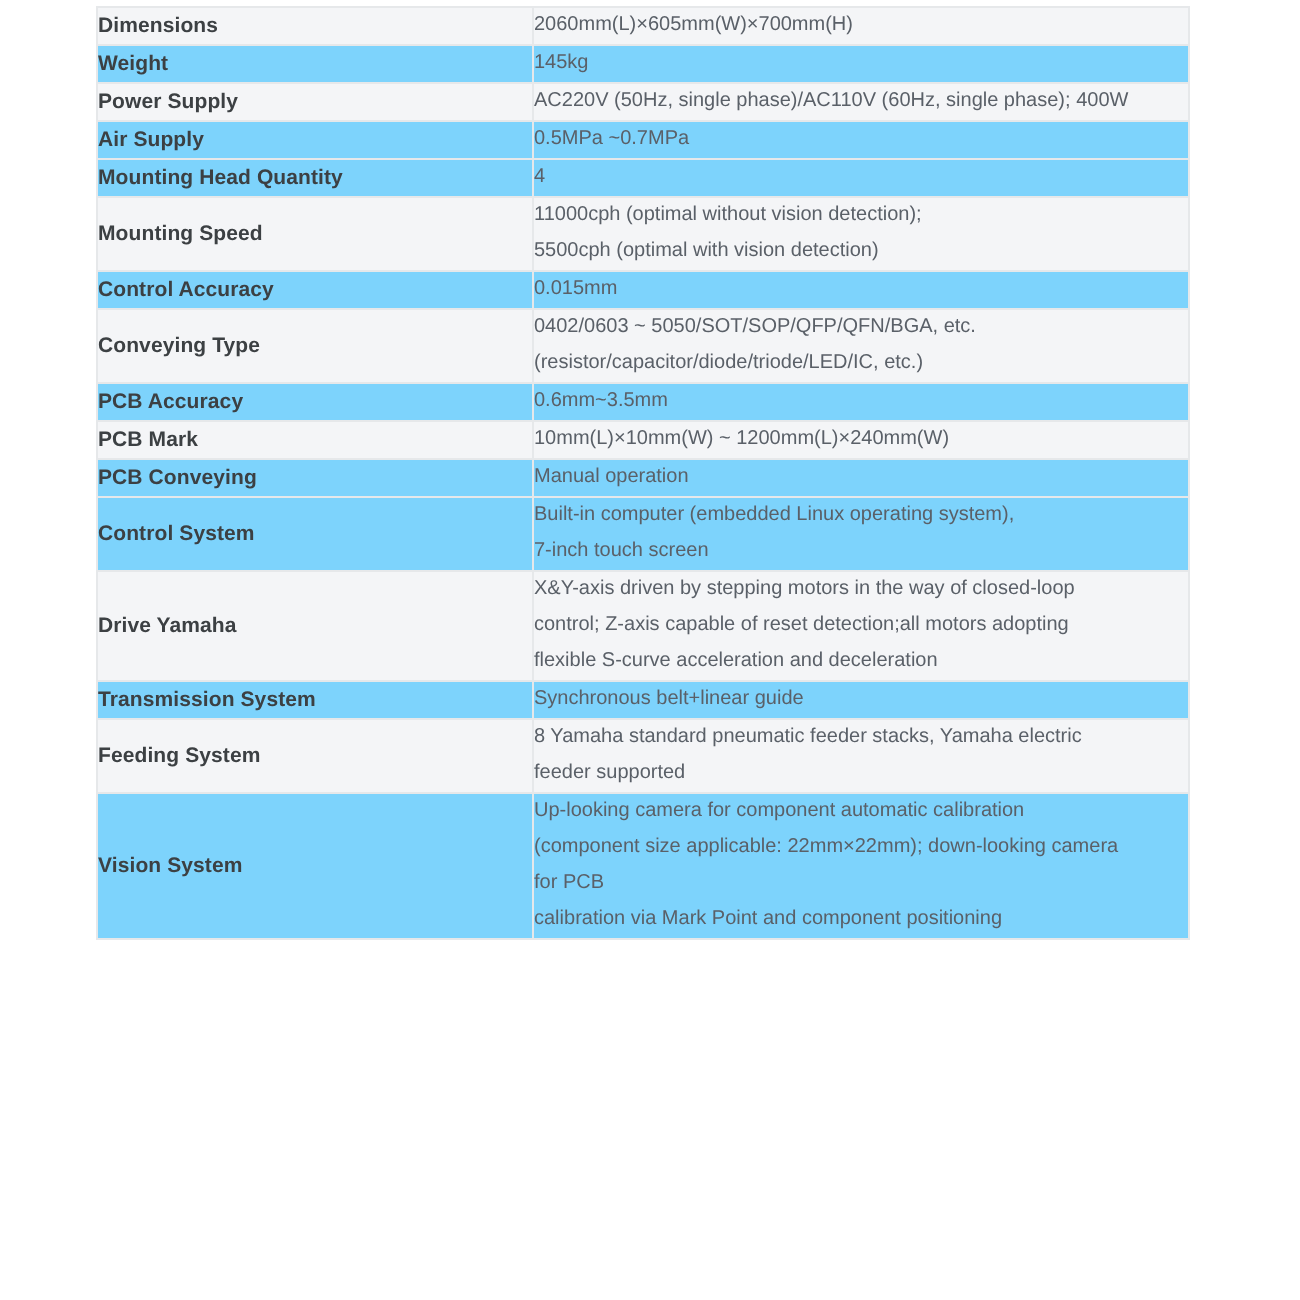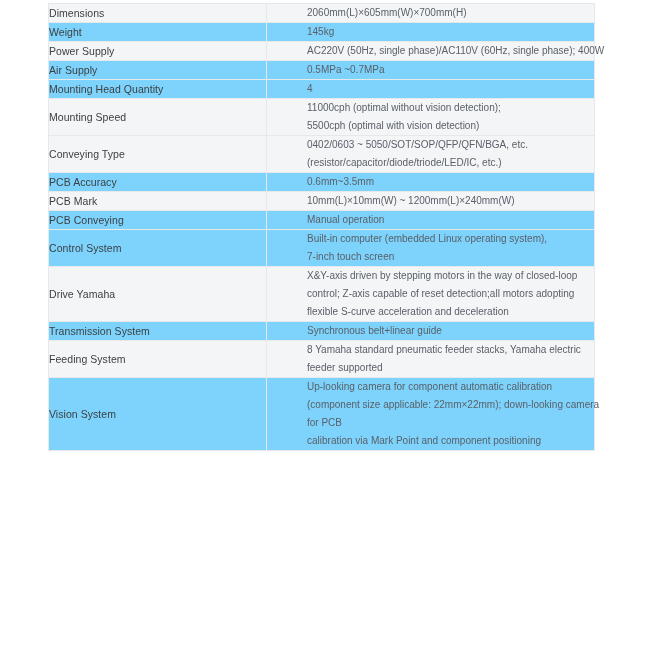--- a/index.html
+++ b/index.html
@@ -32,36 +32,35 @@
   table.spec-table tr.row-even > td { background: #7dd3fc; }
 
   table.spec-table td {
     border: 1px solid #e6e8ea;
     vertical-align: middle;
     padding: 0;
   }
   td.cell-label {
     padding: 6px 0 6px 12px;
     font-size: 10.5px;
-    font-weight: normal;
+    font-weight: bold;
     color: #3c4043;
     letter-spacing: 0.05px;
     line-height: 15px;
   }
   td.cell-value {
     padding: 6px 8px 6px 12px;
     font-size: 10px;
     font-weight: normal;
     color: #5a6068;
     line-height: 18px;
   }
   td.cell-value .vline {
     display: block;
     white-space: nowrap;
-    margin-left: 40px;
   }
 </style>
 </head>
 <body>
 
 <div id="spec-table-wrap">
   <table class="spec-table">
     <colgroup>
       <col class="col-label">
       <col class="col-value">
@@ -95,20 +94,26 @@
           <td class="cell-label">Mounting Head Quantity</td>
           <td class="cell-value">
             <span class="vline">4</span>
           </td>
         </tr>
         <tr class="row-odd">
           <td class="cell-label">Mounting Speed</td>
           <td class="cell-value">
             <span class="vline">11000cph (optimal without vision detection);</span>
             <span class="vline">5500cph (optimal with vision detection)</span>
+          </td>
+        </tr>
+        <tr class="row-even">
+          <td class="cell-label">Control Accuracy</td>
+          <td class="cell-value">
+            <span class="vline">0.015mm</span>
           </td>
         </tr>
         <tr class="row-odd">
           <td class="cell-label">Conveying Type</td>
           <td class="cell-value">
             <span class="vline">0402/0603 ~ 5050/SOT/SOP/QFP/QFN/BGA, etc.</span>
             <span class="vline">(resistor/capacitor/diode/triode/LED/IC, etc.)</span>
           </td>
         </tr>
         <tr class="row-even">

